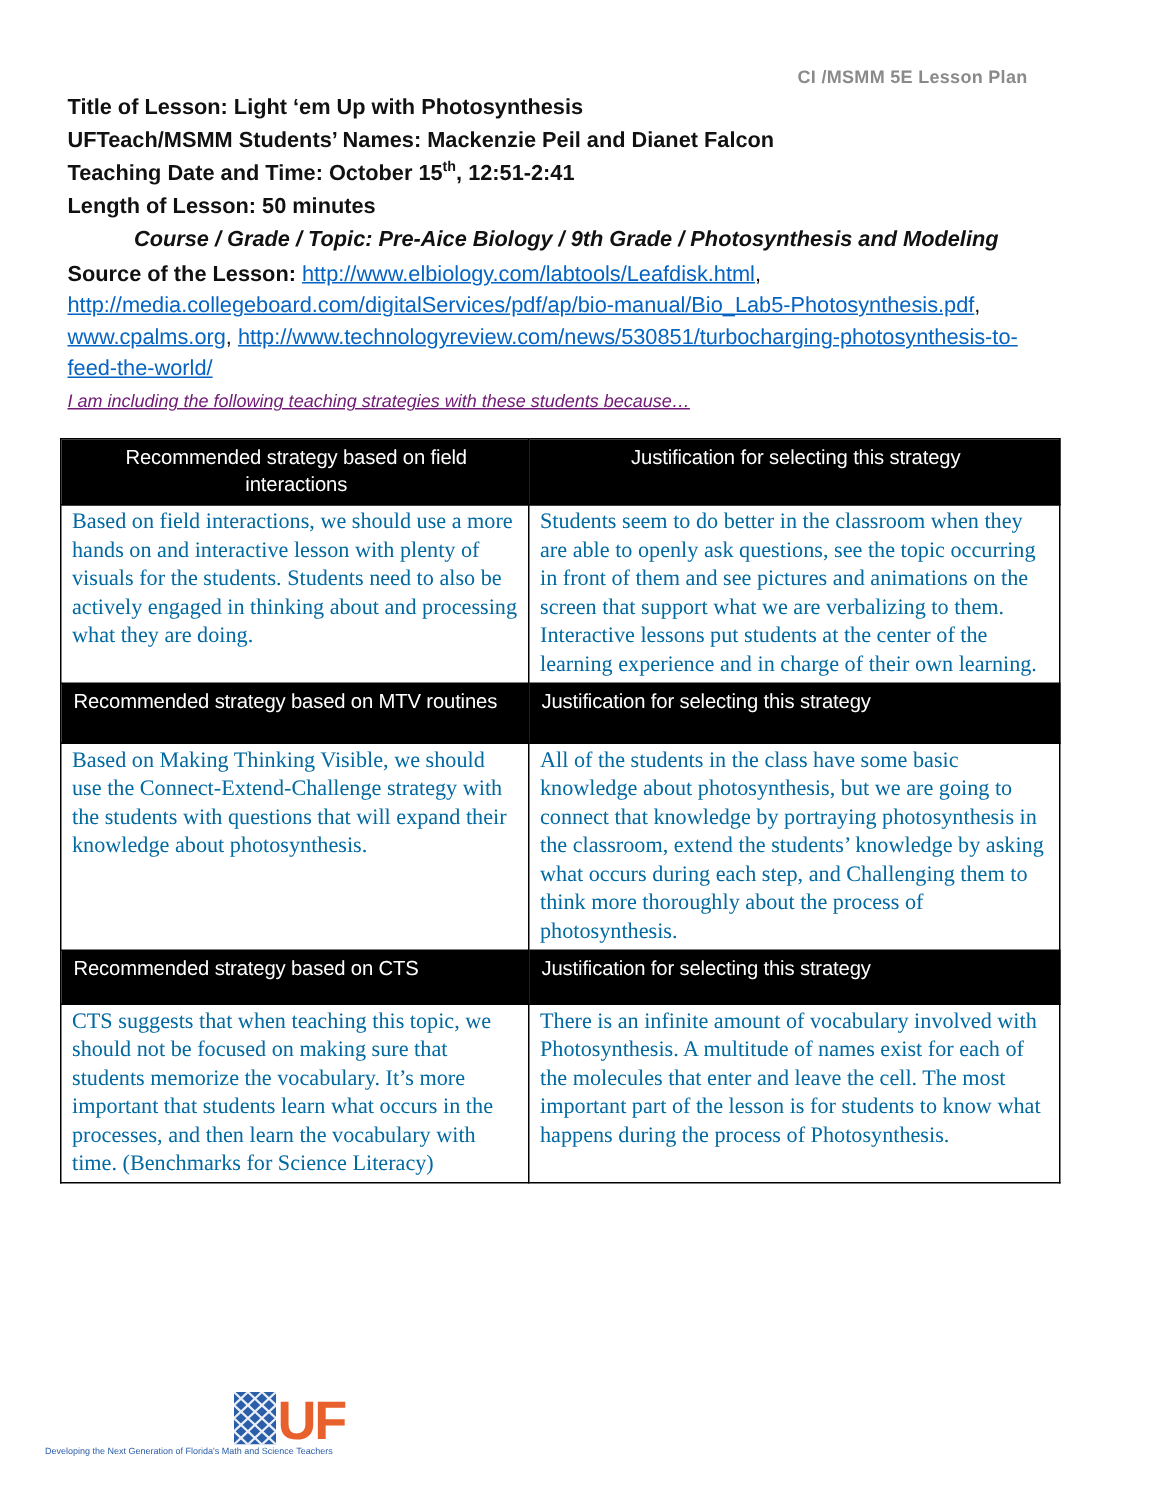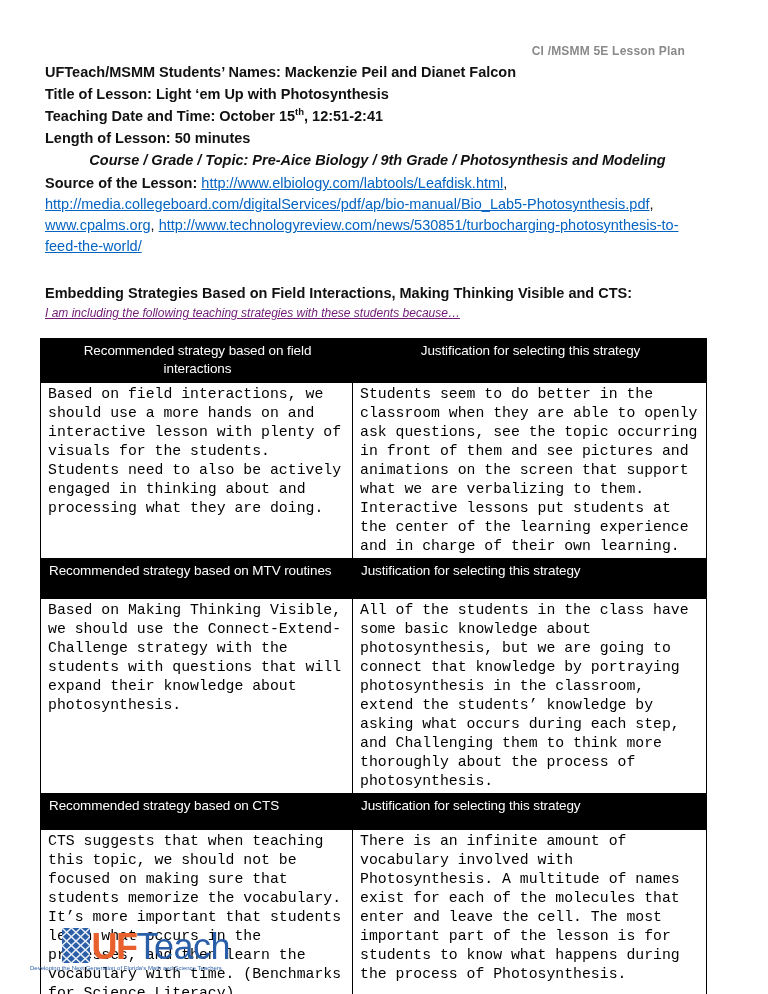--- a/index.html
+++ b/index.html
@@ -62,23 +62,23 @@
   .hdr td {
     background: #000;
     color: #fff;
     font-family: "Liberation Sans", sans-serif;
     font-size: 13.5px; line-height: 18px;
     letter-spacing: -0.1px;
     padding: 3px 6px 2px 8px;
     border: 1px solid #000;
   }
   .bodyrow td {
-    font-family: Liberation Mono, monospace;
+    font-family: Liberation Serif, serif;
     font-size: 14.8px; line-height: 19px;
-    color: #000000;
+    color: #0369a1;
     padding: 2px 6px 2px 7px;
     border: 1px solid #000;
   }
   .h1 td { height: 44px; text-align: center; }
   .h2 td { height: 40px; }
   .h3 td { height: 36px; }
   .b1 td { height: 116px; }
   .b2 td { height: 119px; }
   .b3 td { height: 108px; }
   .footer-logo {
@@ -108,31 +108,30 @@
     white-space: nowrap;
   }
 </style>
 </head>
 <body>
 
 <div class="doc-label">CI /MSMM 5E Lesson Plan</div>
 
 <div class="content">
 
+  <p class="meta-line">Title of Lesson: Light ‘em Up with Photosynthesis</p>
   <p class="meta-line">UFTeach/MSMM Students’ Names: Mackenzie Peil and Dianet Falcon</p>
-  <p class="meta-line">Title of Lesson: Light ‘em Up with Photosynthesis</p>
   <p class="meta-line"><span>Teaching Date and Time: October 15</span><sup>th</sup><span>, 12:51-2:41</span></p>
   <p class="meta-line">Length of Lesson: 50 minutes</p>
   <p class="meta-line meta-italic">Course / Grade / Topic: Pre-Aice Biology / 9th Grade / Photosynthesis and Modeling</p>
 
   <p class="source-par">
     <span class="source-label">Source of the Lesson: </span><span class="doc-link">http://www.elbiology.com/labtools/Leafdisk.html</span><span>, </span><span class="doc-link">http://media.collegeboard.com/digitalServices/pdf/ap/bio-manual/Bio_Lab5-Photosynthesis.pdf</span><span>, </span><span class="doc-link">www.cpalms.org</span><span>, </span><span class="doc-link">http://www.technologyreview.com/news/530851/turbocharging-photosynthesis-to-feed-the-world/</span>
   </p>
 
-  <p class="section-heading">Embedding Strategies Based on Field Interactions, Making Thinking Visible and CTS:</p>
   <p class="section-subheading">I am including the following teaching strategies with these students because…</p>
 
   <table class="strategy-table">
     <colgroup>
         <col style="width:312px">
         <col style="width:354px">
       </colgroup>
     <tbody>
         <tr class="hdr h1">
       <td>Recommended strategy based on field interactions</td>
@@ -170,16 +169,15 @@
       <g stroke="#ffffff" stroke-width="1.5" fill="none" opacity="0.9">
         <path d="M0,0 L9.3,8.75 L0,17.5 L9.3,26.25 L0,35"></path>
         <path d="M9.3,0 L0,8.75 L9.3,17.5 L0,26.25 L9.3,35"></path>
         <path d="M9.3,0 L18.6,8.75 L9.3,17.5 L18.6,26.25 L9.3,35"></path>
         <path d="M18.6,0 L9.3,8.75 L18.6,17.5 L9.3,26.25 L18.6,35"></path>
         <path d="M18.6,0 L28,8.75 L18.6,17.5 L28,26.25 L18.6,35"></path>
         <path d="M28,0 L18.6,8.75 L28,17.5 L18.6,26.25 L28,35"></path>
       </g>
     </svg>
     <span class="logo-uf">UF</span>
-      <span class="logo-teach">Teach</span>
   </div>
   <div class="logo-tagline">Developing the Next Generation of Florida's Math and Science Teachers</div>
 </div>
 
 </body></html>

